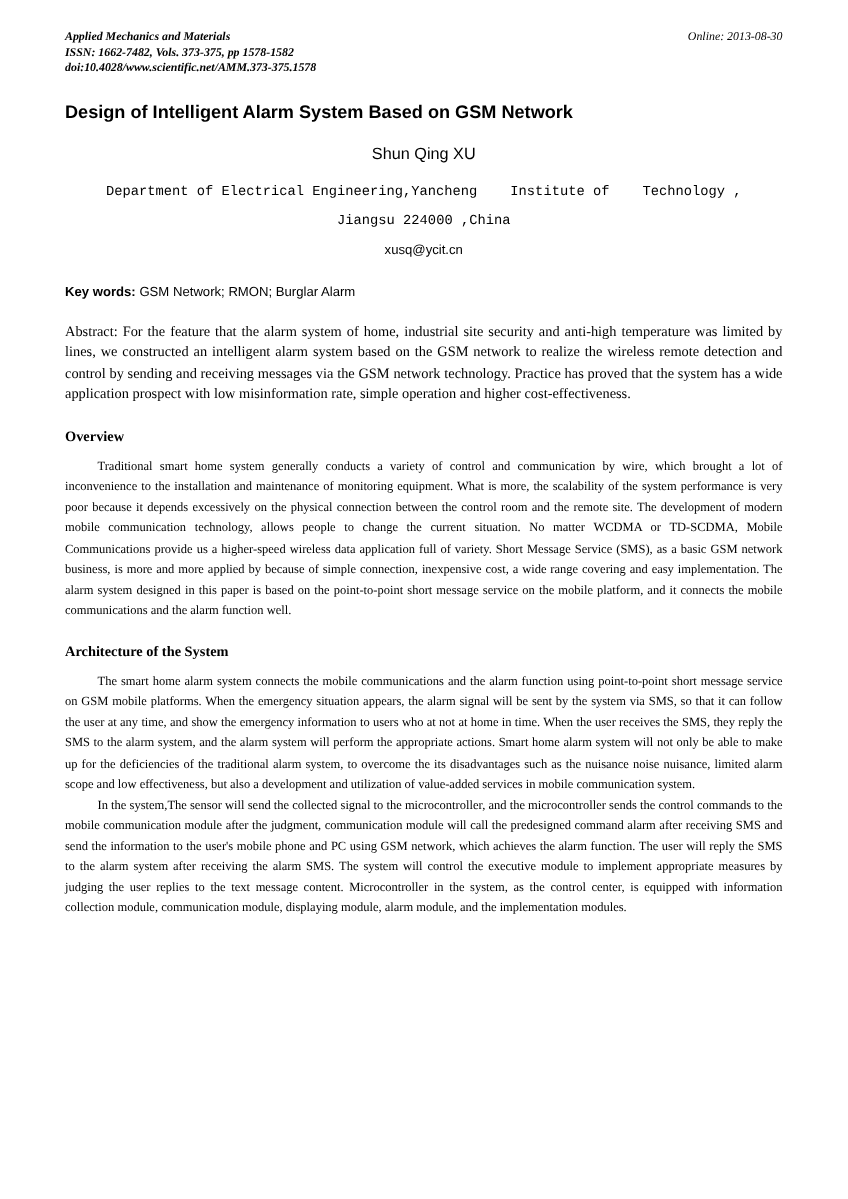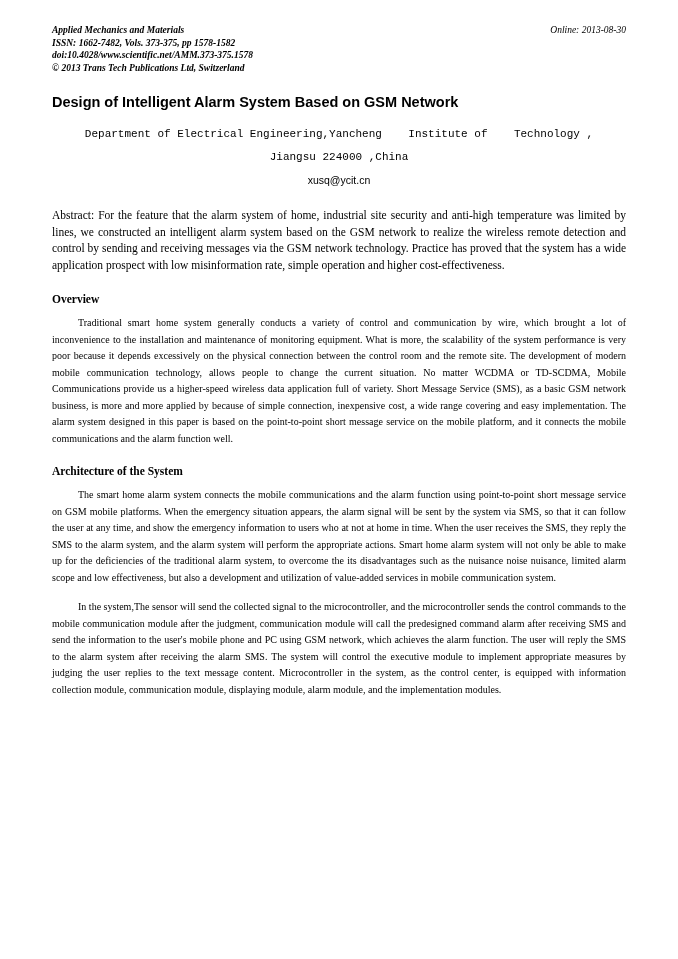--- a/index.html
+++ b/index.html
@@ -108,47 +108,50 @@
     margin: 0 0 8px 0;
   }
   p.body {
     font-size: 10px;
     line-height: 16.5px;
     text-align: justify;
     margin: 0 0 0 0;
     text-indent: 26px;
   }
   p.body + p.body {
-    margin-top: 13px;
+    margin-top: 0;
   }
   .block-gap {
     height: 16px;
   }
 </style>
 </head>
 <body>
 
 <div class="page">
 
   <div class="journal-header">
     <span class="line">Applied Mechanics and Materials</span>
     <span class="line">ISSN: 1662-7482, Vols. 373-375, pp 1578-1582</span>
     <span class="line">doi:10.4028/www.scientific.net/AMM.373-375.1578</span>
-    <span class="line">© 2013 Trans Tech Publications Ltd, Switzerland</span>
     <span class="online-date">Online: 2013-08-30</span>
   </div>
 
   <h1 class="title">Design of Intelligent Alarm System Based on GSM Network</h1>
 
+  <div class="author">Shun Qing XU</div>
 
   <div class="affiliation">Department of Electrical Engineering,Yancheng    Institute of    Technology ,</div>
   <div class="affiliation second">Jiangsu 224000 ,China</div>
 
   <div class="email">xusq@ycit.cn</div>
 
+  <div class="keywords">
+    <span class="lbl">Key words:</span><span> GSM Network; RMON; Burglar Alarm</span>
+  </div>
 
   <div class="abstract">
     <span class="lbl">Abstract:</span><span> For the feature that the alarm system of home, industrial site security and anti-high temperature was limited by lines, we constructed an intelligent alarm system based on the GSM network to realize the wireless remote detection and control by sending and receiving messages via the GSM network technology. Practice has proved that the system has a wide application prospect with low misinformation rate, simple operation and higher cost-effectiveness.</span>
   </div>
 
   <div class="section">
     <div class="section-heading">Overview</div>
     <p class="body">Traditional smart home system generally conducts a variety of control and communication by wire, which brought a lot of inconvenience to the installation and maintenance of monitoring equipment. What is more, the scalability of the system performance is very poor because it depends excessively on the physical connection between the control room and the remote site. The development of modern mobile communication technology, allows people to change the current situation. No matter WCDMA or TD-SCDMA, Mobile Communications provide us a higher-speed wireless data application full of variety. Short Message Service (SMS), as a basic GSM network business, is more and more applied by because of simple connection, inexpensive cost, a wide range covering and easy implementation. The alarm system designed in this paper is based on the point-to-point short message service on the mobile platform, and it connects the mobile communications and the alarm function well.</p>
   </div>
 

